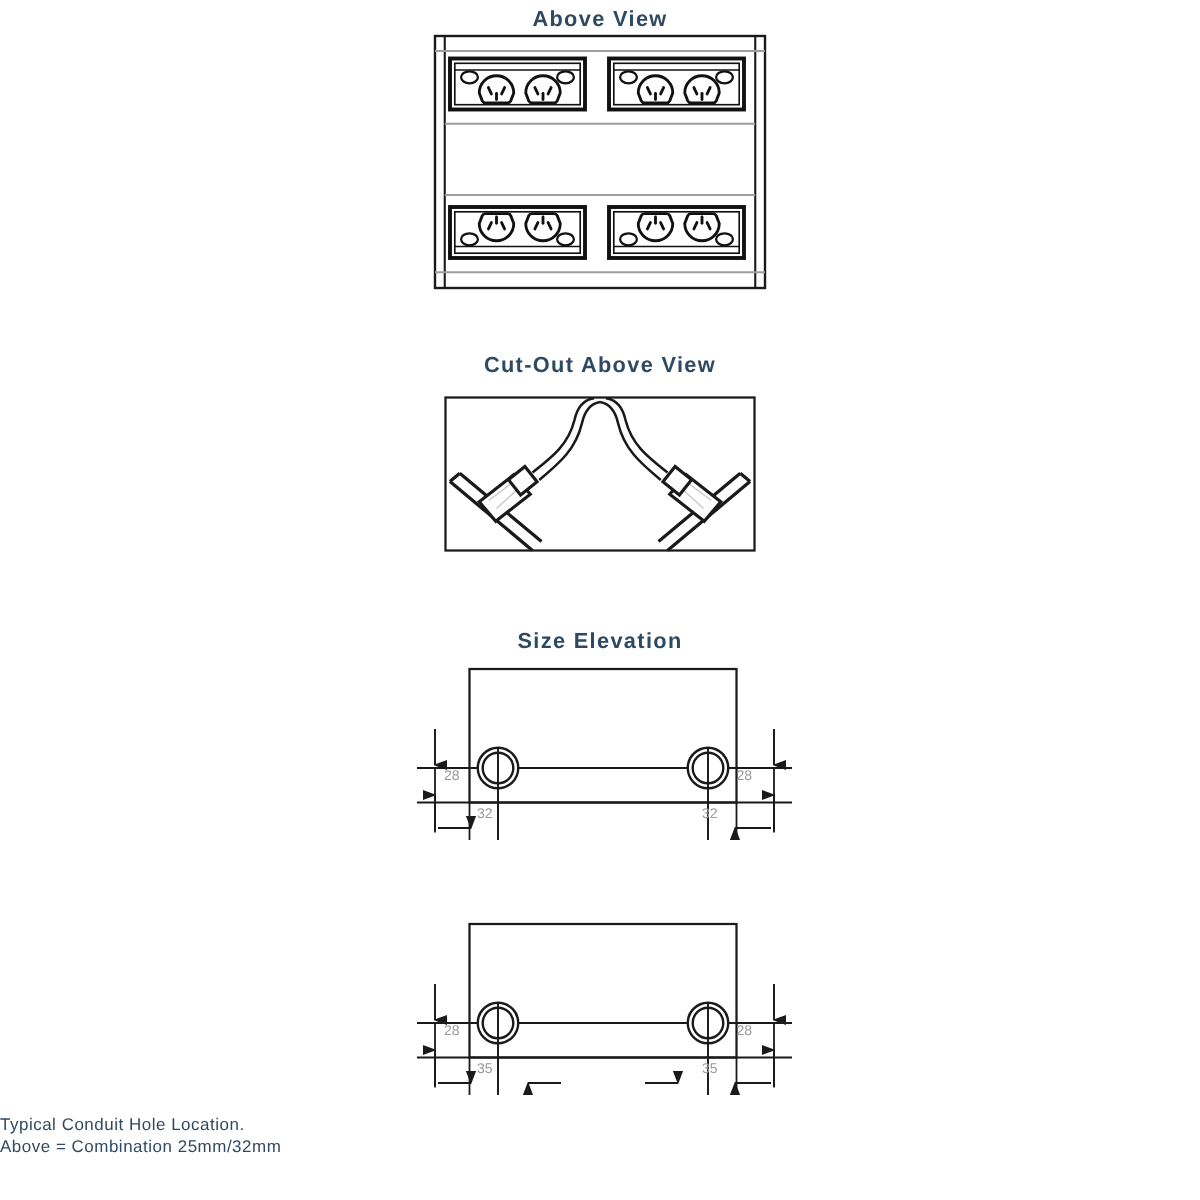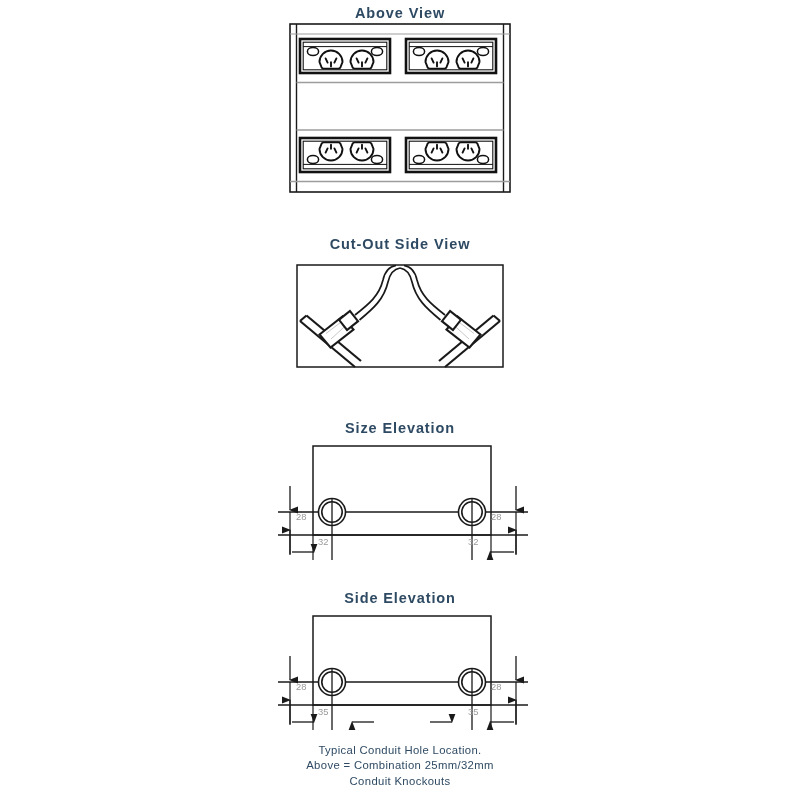--- a/index.html
+++ b/index.html
@@ -35,21 +35,21 @@
   }
   #title-above      { top: 5px; }
   #title-cutout     { top: 236px; }
   #title-rear       { top: 420px; }
   #title-side       { top: 590px; }
   .caption-block {
     position: absolute;
     left: 0;
     width: 800px;
     top: 743px;
-    text-align: center;
+    text-align: left;
     color: #2e4a63;
     font-family: "Liberation Sans", sans-serif;
     font-size: 11.3px;
     line-height: 15.4px;
     letter-spacing: 0.35px;
     white-space: nowrap;
   }
   .caption-line { display: block; }
   svg { display: block; }
   .dimtext {
@@ -136,21 +136,21 @@
         <use href="#plate-top" x="126" y="17"></use>
       </g>
     <g>
         <use href="#plate-bottom" x="20" y="116"></use>
       </g>
     <g>
         <use href="#plate-bottom" x="126" y="116"></use>
       </g>
   </svg>
 
-  <div class="view-title" id="title-cutout">Cut-Out Side View</div>
+  <div class="view-title" id="title-cutout">Cut-Out Above View</div>
 
   <svg id="svg-cutout" style="position:absolute; left:280px; top:252px;" width="240" height="125" viewBox="0 0 240 125">
 
     <rect x="17" y="13" width="206" height="102" fill="#ffffff" stroke="#1a1a1a" stroke-width="1.5"></rect>
 
     <g>
 
       <line x1="20" y1="69" x2="75" y2="115" stroke="#1a1a1a" stroke-width="2.2"></line>
       <line x1="26.5" y1="63.5" x2="81" y2="109" stroke="#1a1a1a" stroke-width="2.2"></line>
       <line x1="20" y1="69" x2="26.5" y2="63.5" stroke="#1a1a1a" stroke-width="2.2"></line>
@@ -223,21 +223,20 @@
     <line x1="0" y1="93" x2="250" y2="93" stroke="#1a1a1a" stroke-width="1.3"></line>
     <line x1="14" y1="110" x2="36" y2="110" stroke="#1a1a1a" stroke-width="1.3" marker-end="url(#arrRight)"></line>
     <line x1="236" y1="110" x2="212" y2="110" stroke="#1a1a1a" stroke-width="1.3" marker-end="url(#arrRight)"></line>
 
     <text class="dimtext" x="18" y="78">28</text>
     <text class="dimtext" x="213" y="78">28</text>
     <text class="dimtext" x="40" y="103">32</text>
     <text class="dimtext" x="190" y="103">32</text>
   </svg>
 
-  <div class="view-title" id="title-side">Side Elevation</div>
 
   <svg id="svg-side" style="position:absolute; left:278px; top:612px;" width="250" height="120" viewBox="0 0 250 120">
 
     <rect x="35" y="4" width="178" height="89" fill="#ffffff" stroke="#1a1a1a" stroke-width="1.5"></rect>
 
     <line x1="0" y1="70" x2="250" y2="70" stroke="#1a1a1a" stroke-width="1.4"></line>
 
     <g>
       <circle cx="54" cy="70" r="13.5" fill="#ffffff" stroke="#1a1a1a" stroke-width="1.6"></circle>
       <circle cx="54" cy="70" r="10.2" fill="#ffffff" stroke="#1a1a1a" stroke-width="1.6"></circle>
@@ -268,16 +267,15 @@
 
     <text class="dimtext" x="18" y="78">28</text>
     <text class="dimtext" x="213" y="78">28</text>
     <text class="dimtext" x="40" y="103">35</text>
     <text class="dimtext" x="190" y="103">35</text>
   </svg>
 
   <div class="caption-block">
     <span class="caption-line">Typical Conduit Hole Location.</span>
     <span class="caption-line">Above  = Combination 25mm/32mm</span>
-    <span class="caption-line">Conduit Knockouts</span>
   </div>
 
 </div>
 
 </body></html>

